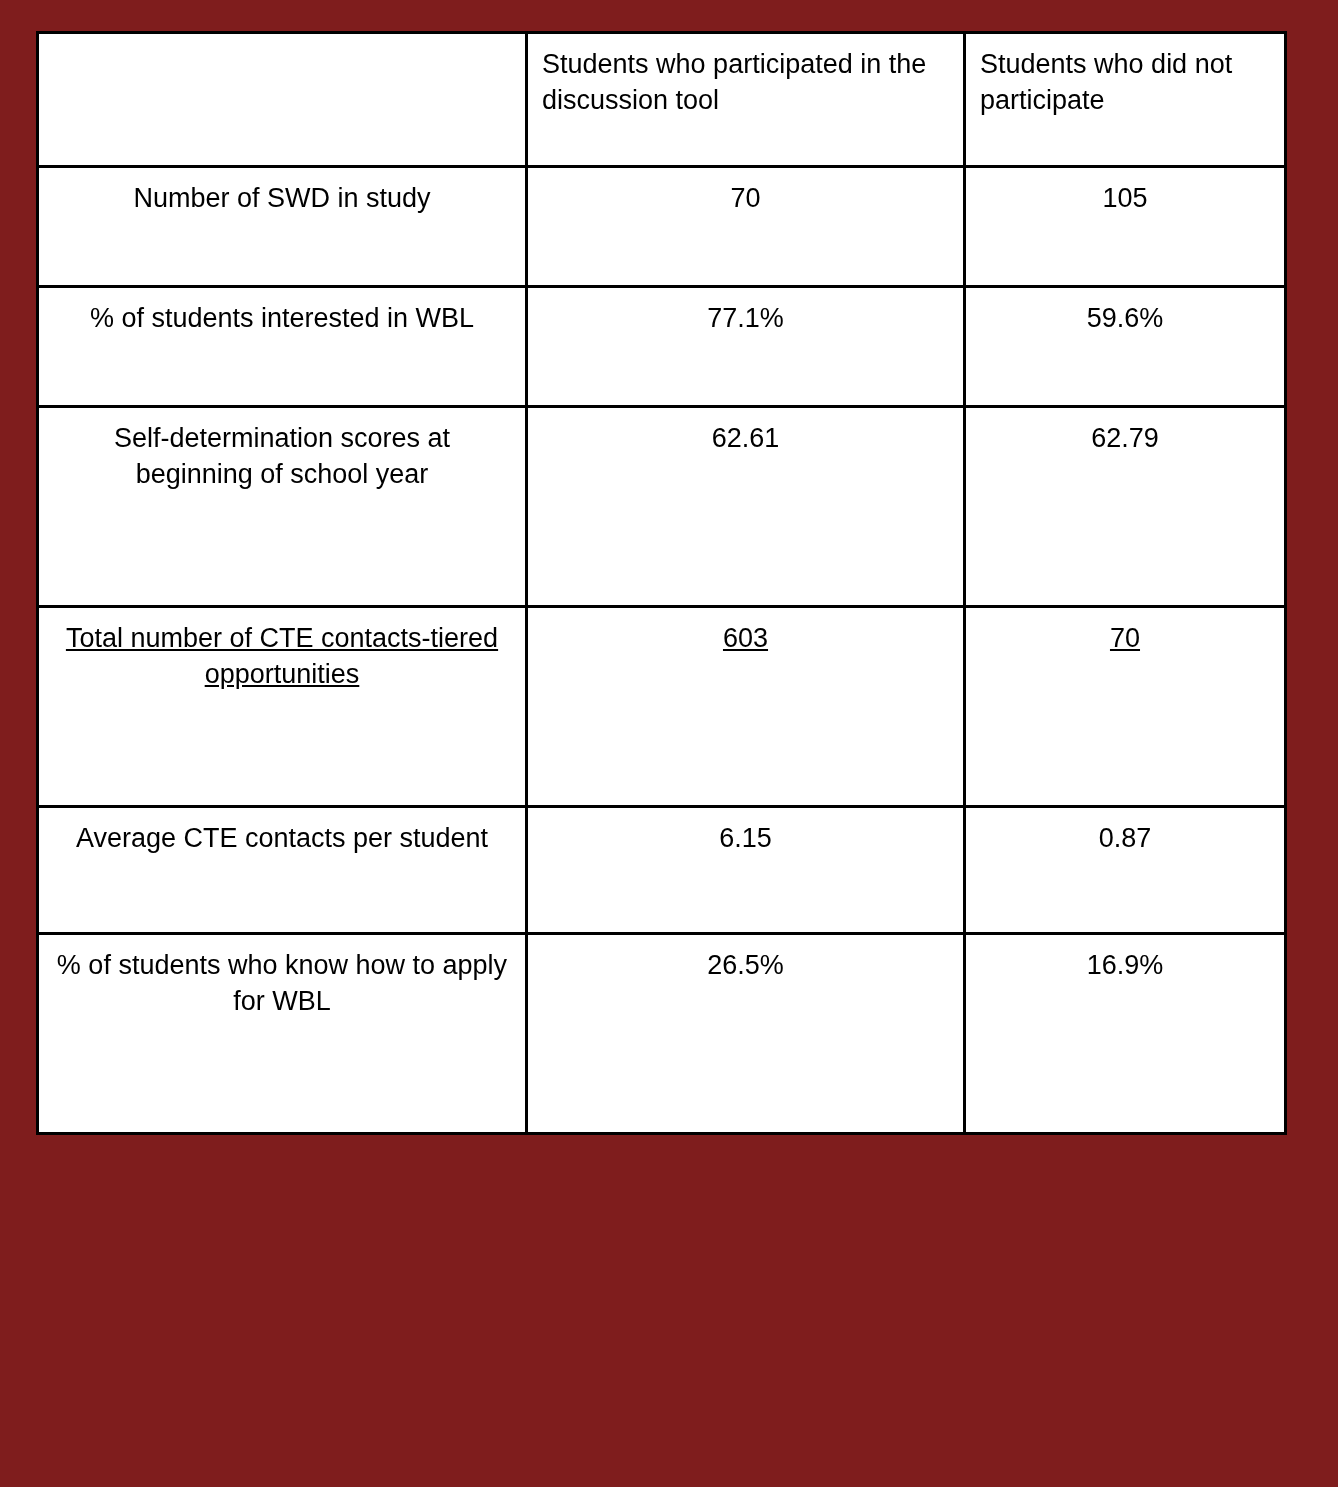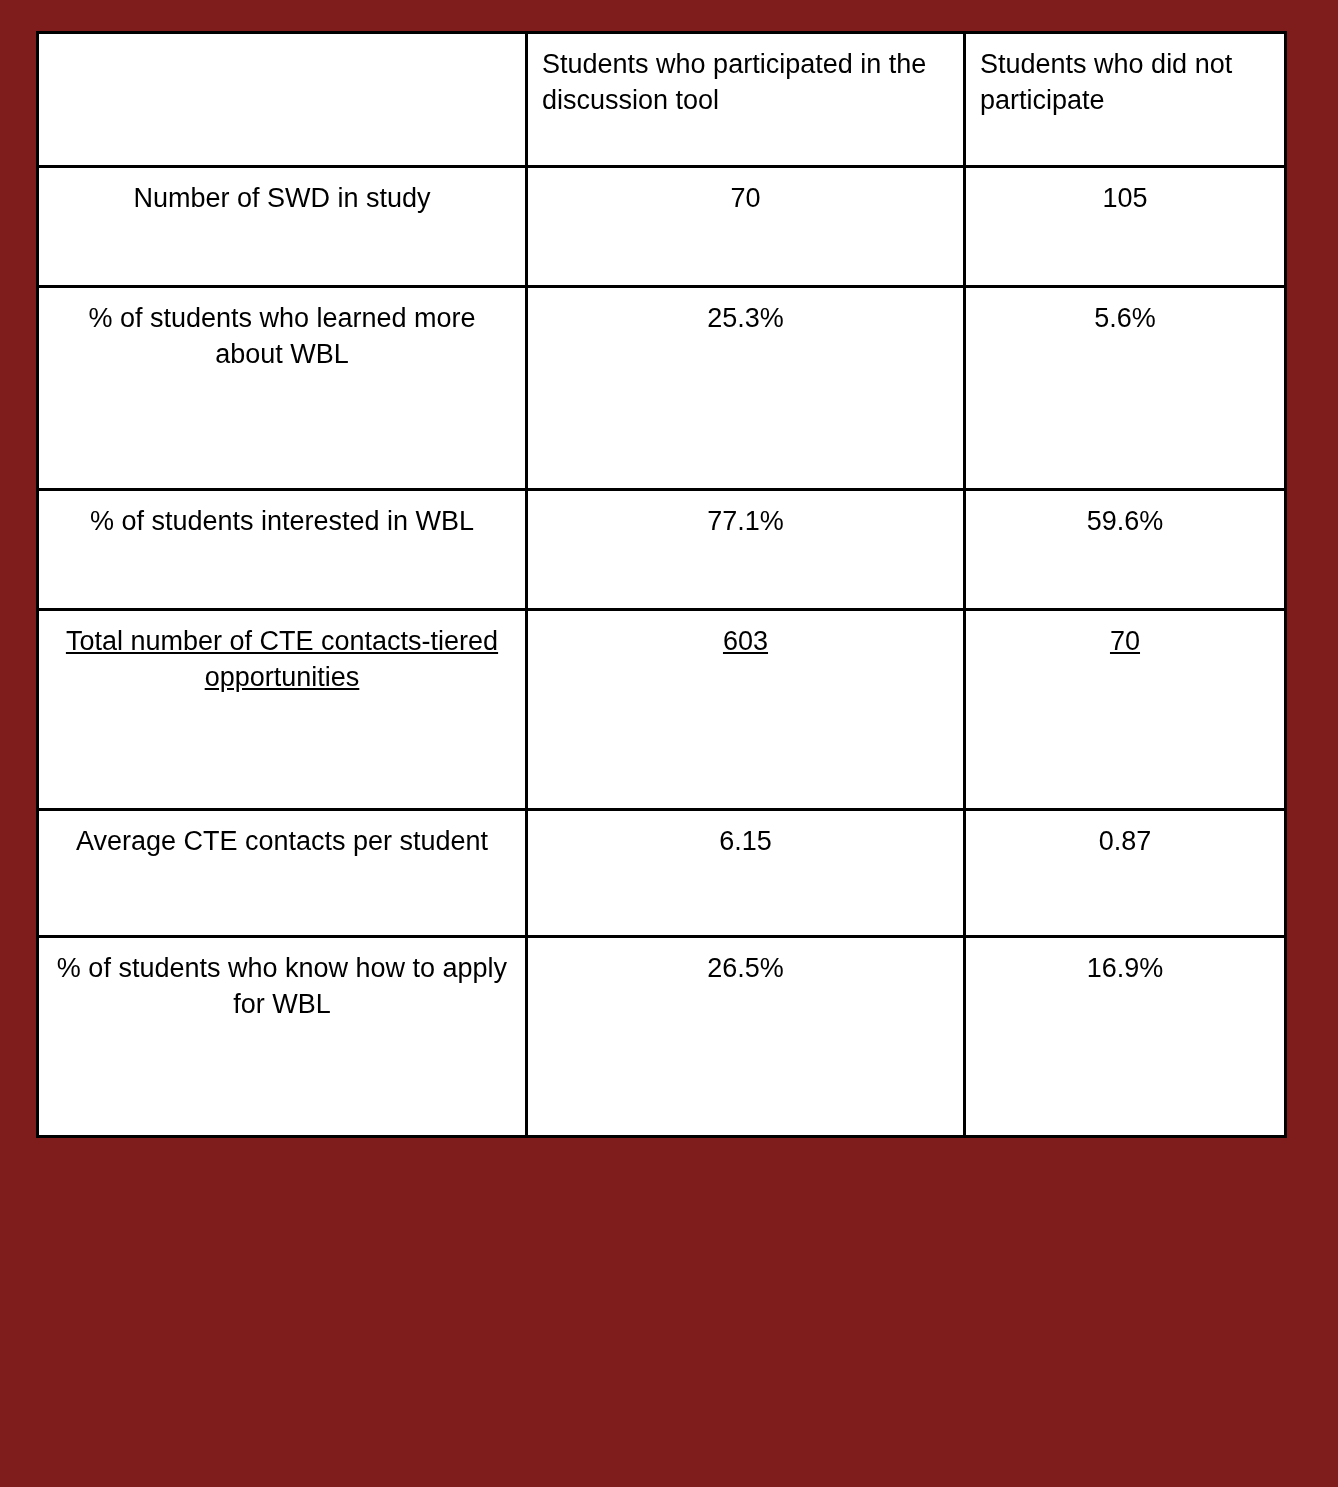--- a/index.html
+++ b/index.html
@@ -89,32 +89,32 @@
       </tr>
     </thead>
     <tbody>
 
       <tr class="row-0">
         <td class="label-cell">Number of SWD in study</td>
         <td class="value-cell">70</td>
         <td class="value-cell">105</td>
       </tr>
 
-      <tr class="row-1">
-        <td class="label-cell">% of students who learned more about WBL</td>
-        <td class="value-cell">25.3%</td>
-        <td class="value-cell">5.6%</td>
-      </tr>
 
       <tr class="row-2">
         <td class="label-cell">% of students interested in WBL</td>
         <td class="value-cell">77.1%</td>
         <td class="value-cell">59.6%</td>
       </tr>
 
+      <tr class="row-3">
+        <td class="label-cell">Self-determination scores at beginning of school year</td>
+        <td class="value-cell">62.61</td>
+        <td class="value-cell">62.79</td>
+      </tr>
 
 
       <tr class="row-5">
         <td class="label-cell">Total number of CTE contacts-tiered opportunities</td>
         <td class="value-cell">603</td>
         <td class="value-cell">70</td>
       </tr>
 
       <tr class="row-6">
         <td class="label-cell">Average CTE contacts per student</td>

